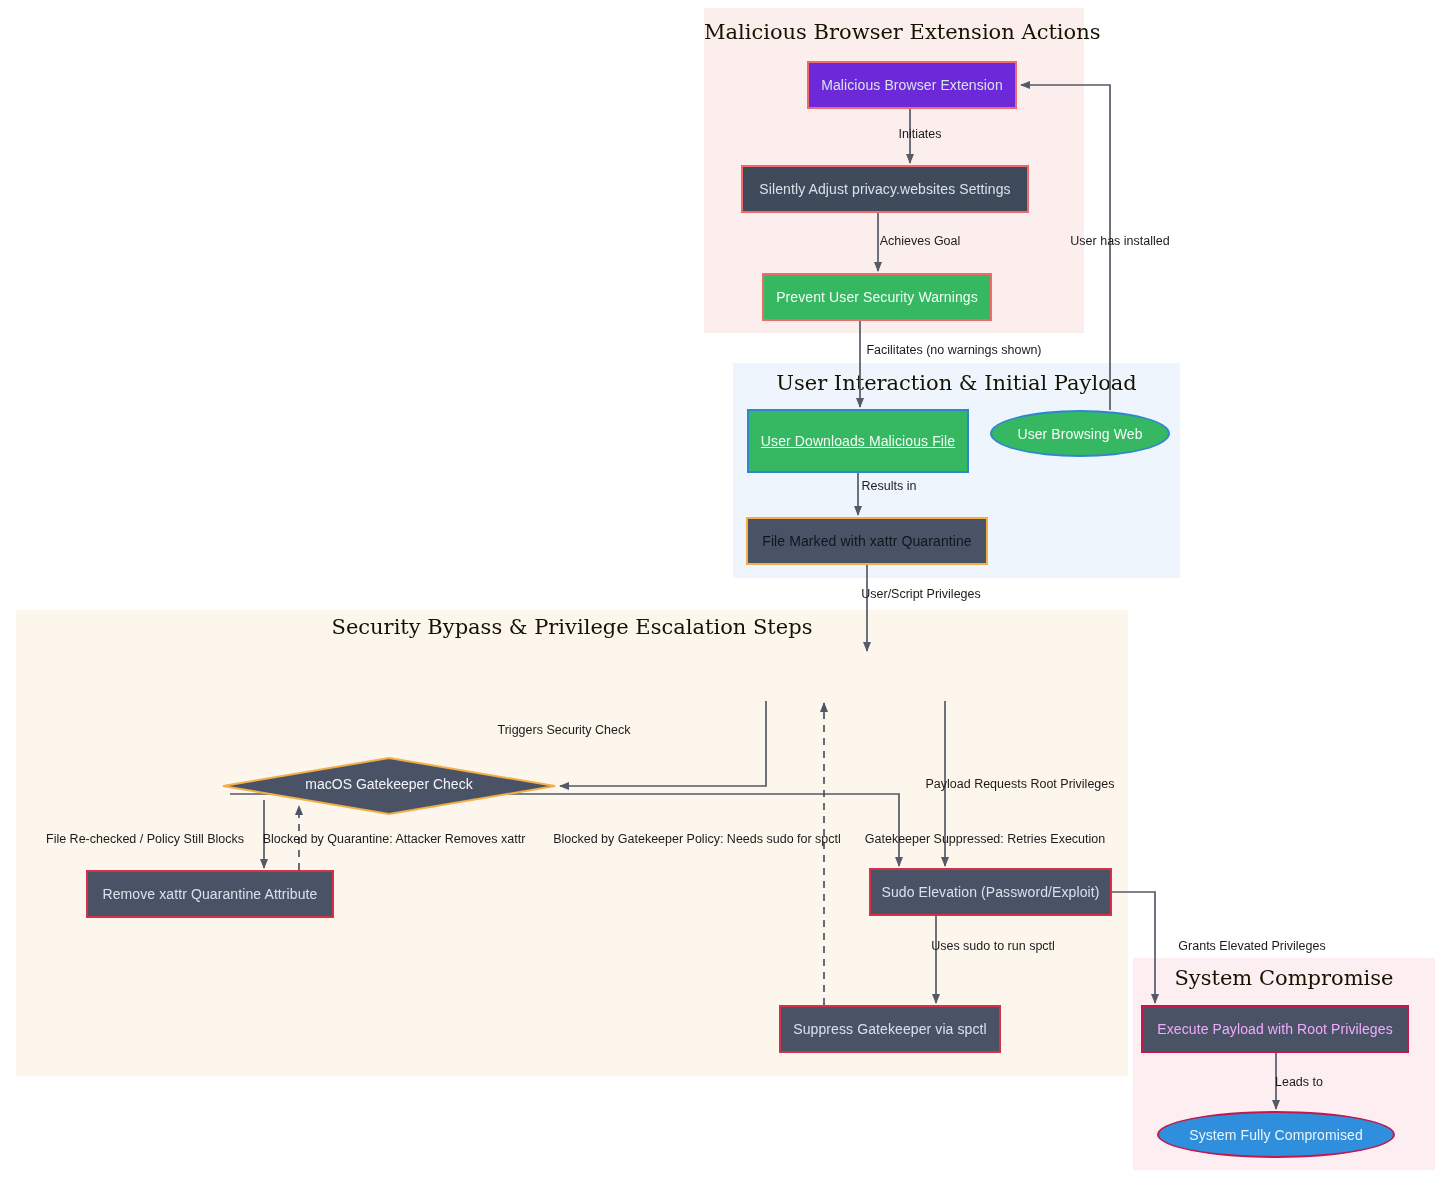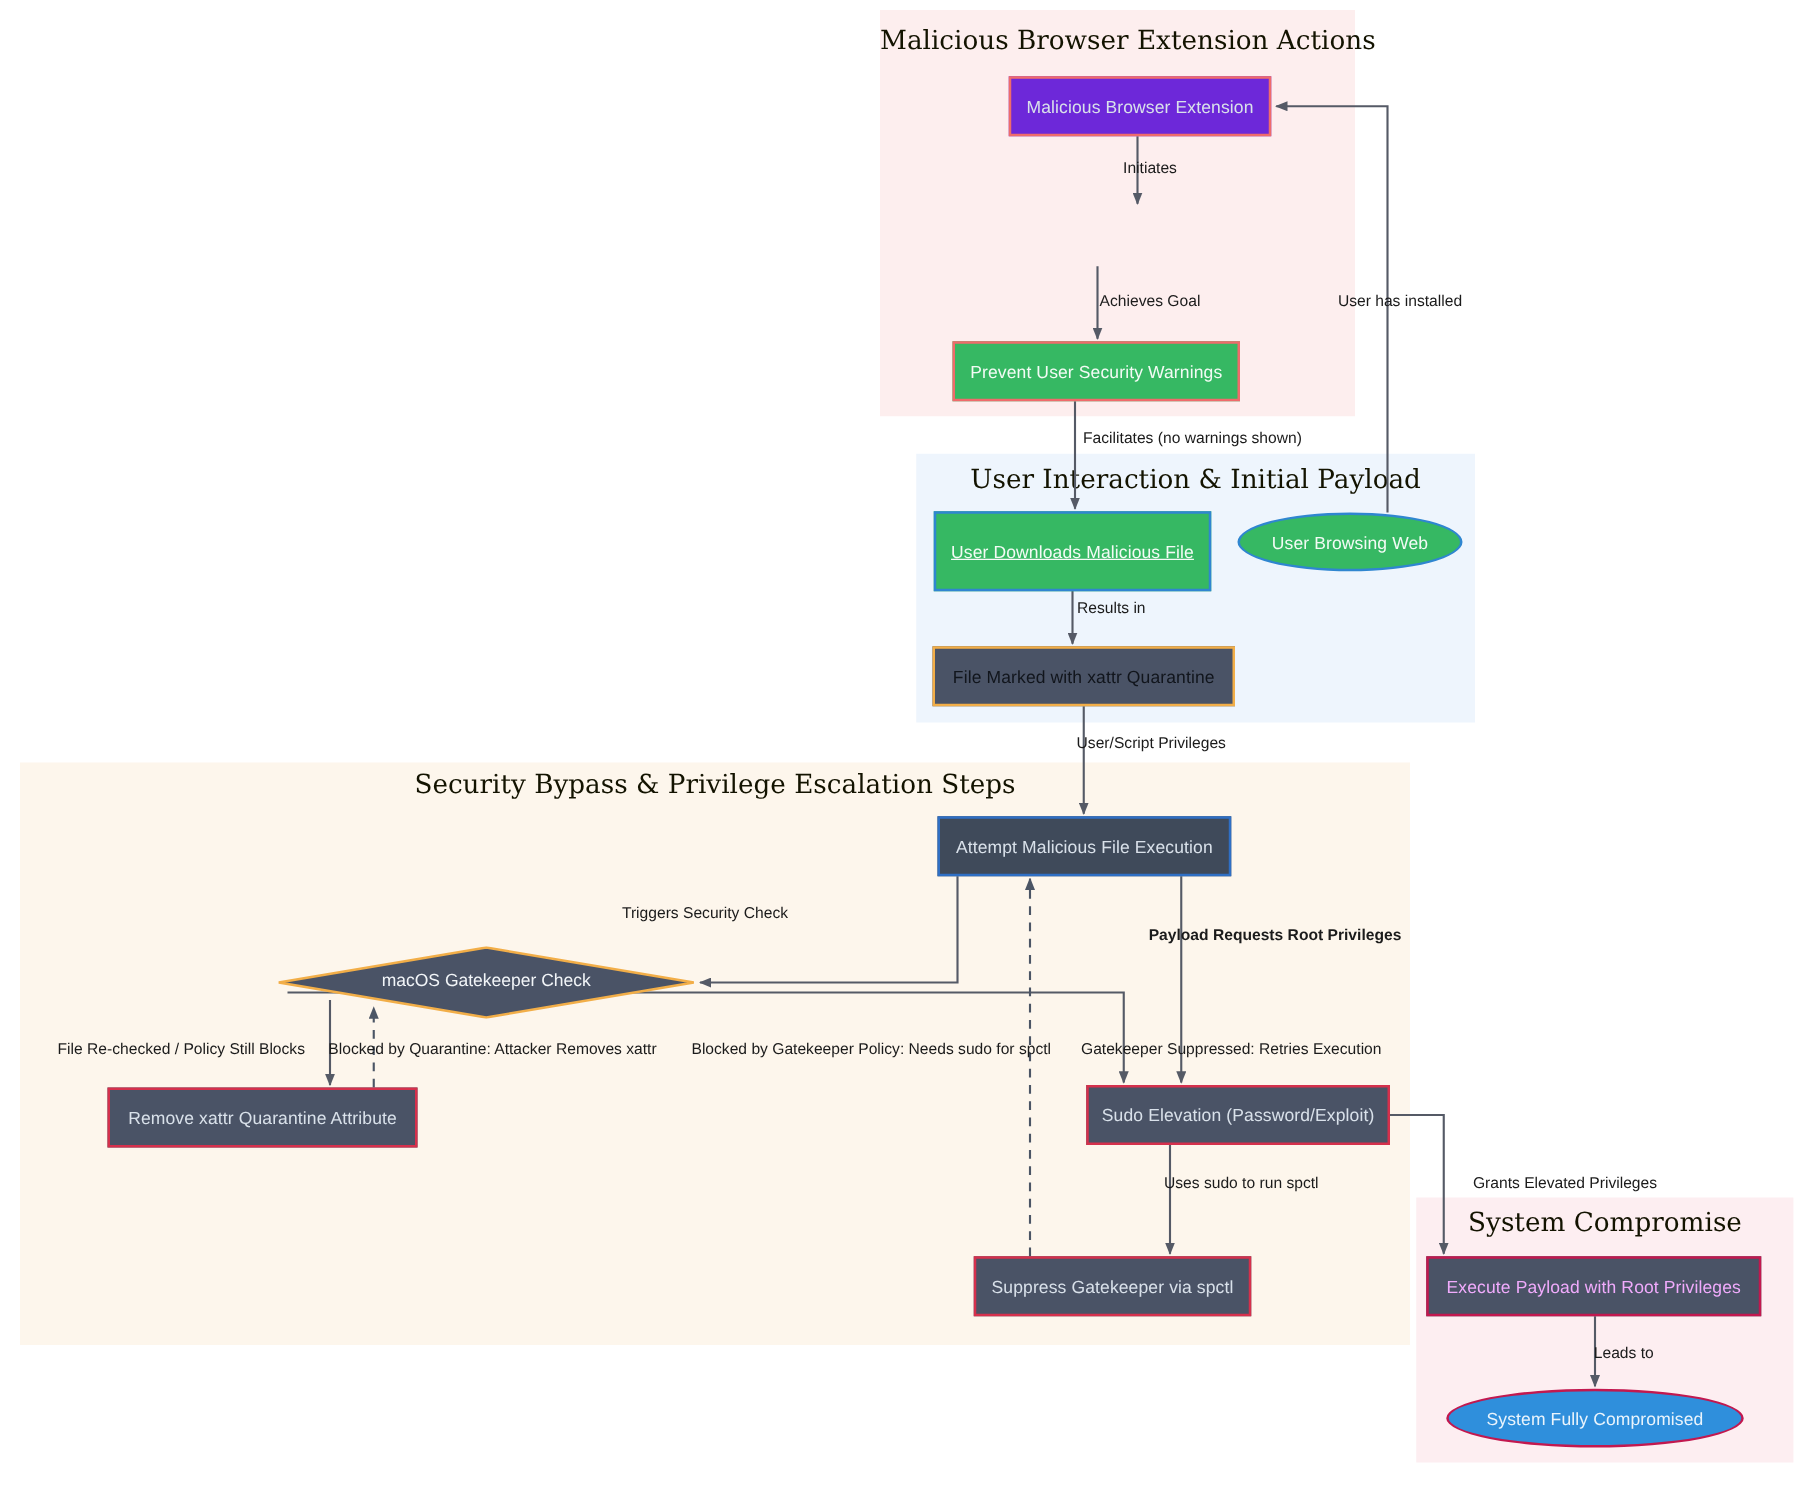--- a/index.html
+++ b/index.html
@@ -140,40 +140,40 @@
       <path d="M299,870 L299,806"></path>
 
       <path d="M824,1005 L824,703"></path>
     </g>
   </svg>
 
   <div class="node rect" style="left:807px;top:61px;width:210px;height:48px;background:#6d28d9;border-color:#ef6b6b;color:#d9e1ea;">
     <span>Malicious Browser Extension</span>
   </div>
 
+  <div class="node rect" style="left:741px;top:165px;width:288px;height:48px;background:#3f4a5a;border-color:#ef6b6b;color:#d9e1ea;">
+    <span>Silently Adjust privacy.websites Settings</span>
+  </div>
 
   <div class="node rect" style="left:762px;top:273px;width:230px;height:48px;background:#36b863;border-color:#ef6b6b;color:#f3fbf5;">
     <span>Prevent User Security Warnings</span>
   </div>
 
   <div class="node rect" style="left:747px;top:409px;width:222px;height:64px;background:#36b863;border-color:#2f86d0;color:#f3fbf5;text-decoration:underline;">
     <span>User Downloads Malicious File</span>
   </div>
 
   <div class="node rect" style="left:746px;top:517px;width:242px;height:48px;background:#4a5366;border-color:#f2ae48;color:#11151c;">
     <span>File Marked with xattr Quarantine</span>
   </div>
 
   <div class="node ellipse" style="left:990px;top:410px;width:180px;height:47px;background:#36b863;border-color:#2f86d0;color:#f3fbf5;">
     <span>User Browsing Web</span>
   </div>
 
-  <div class="node rect" style="left:750px;top:653px;width:235px;height:48px;background:#3f4a5a;border-color:#2f6fc4;color:#d9e1ea;">
-    <span>Attempt Malicious File Execution</span>
-  </div>
 
   <div class="diamond-wrap" style="left:222px;top:757px;width:334px;height:58px;">
     <svg width="334" height="58" viewBox="0 0 334 58" style="position:absolute;left:0;top:0;">
       <polygon points="167,1 333,29 167,57 1,29" fill="#4a5366" stroke="#f2ae48" stroke-width="2"></polygon>
     </svg>
     <div class="diamond-label" style="top:19px;">macOS Gatekeeper Check</div>
   </div>
 
   <div class="node rect" style="left:86px;top:870px;width:248px;height:48px;background:#4a5366;border-color:#d5304c;color:#d9e1ea;">
     <span>Remove xattr Quarantine Attribute</span>
@@ -199,18 +199,18 @@
   <div class="edge-label" style="left:920px;top:241px;">Achieves Goal</div>
   <div class="edge-label" style="left:954px;top:350px;">Facilitates (no warnings shown)</div>
   <div class="edge-label" style="left:1120px;top:241px;">User has installed</div>
   <div class="edge-label" style="left:889px;top:486px;">Results in</div>
   <div class="edge-label" style="left:921px;top:594px;">User/Script Privileges</div>
   <div class="edge-label" style="left:564px;top:730px;">Triggers Security Check</div>
   <div class="edge-label" style="left:145px;top:839px;">File Re-checked / Policy Still Blocks</div>
   <div class="edge-label" style="left:394px;top:839px;">Blocked by Quarantine: Attacker Removes xattr</div>
   <div class="edge-label" style="left:697px;top:839px;">Blocked by Gatekeeper Policy: Needs sudo for spctl</div>
   <div class="edge-label" style="left:985px;top:839px;">Gatekeeper Suppressed: Retries Execution</div>
-  <div class="edge-label" style="left:1020px;top:748px;font-weight:bold;">Payload Requests Root Privileges</div>
+  <div class="edge-label" style="left:1020px;top:784px;">Payload Requests Root Privileges</div>
   <div class="edge-label" style="left:993px;top:946px;">Uses sudo to run spctl</div>
   <div class="edge-label" style="left:1252px;top:946px;">Grants Elevated Privileges</div>
   <div class="edge-label" style="left:1299px;top:1082px;">Leads to</div>
 
 </div>
 
 </body></html>

